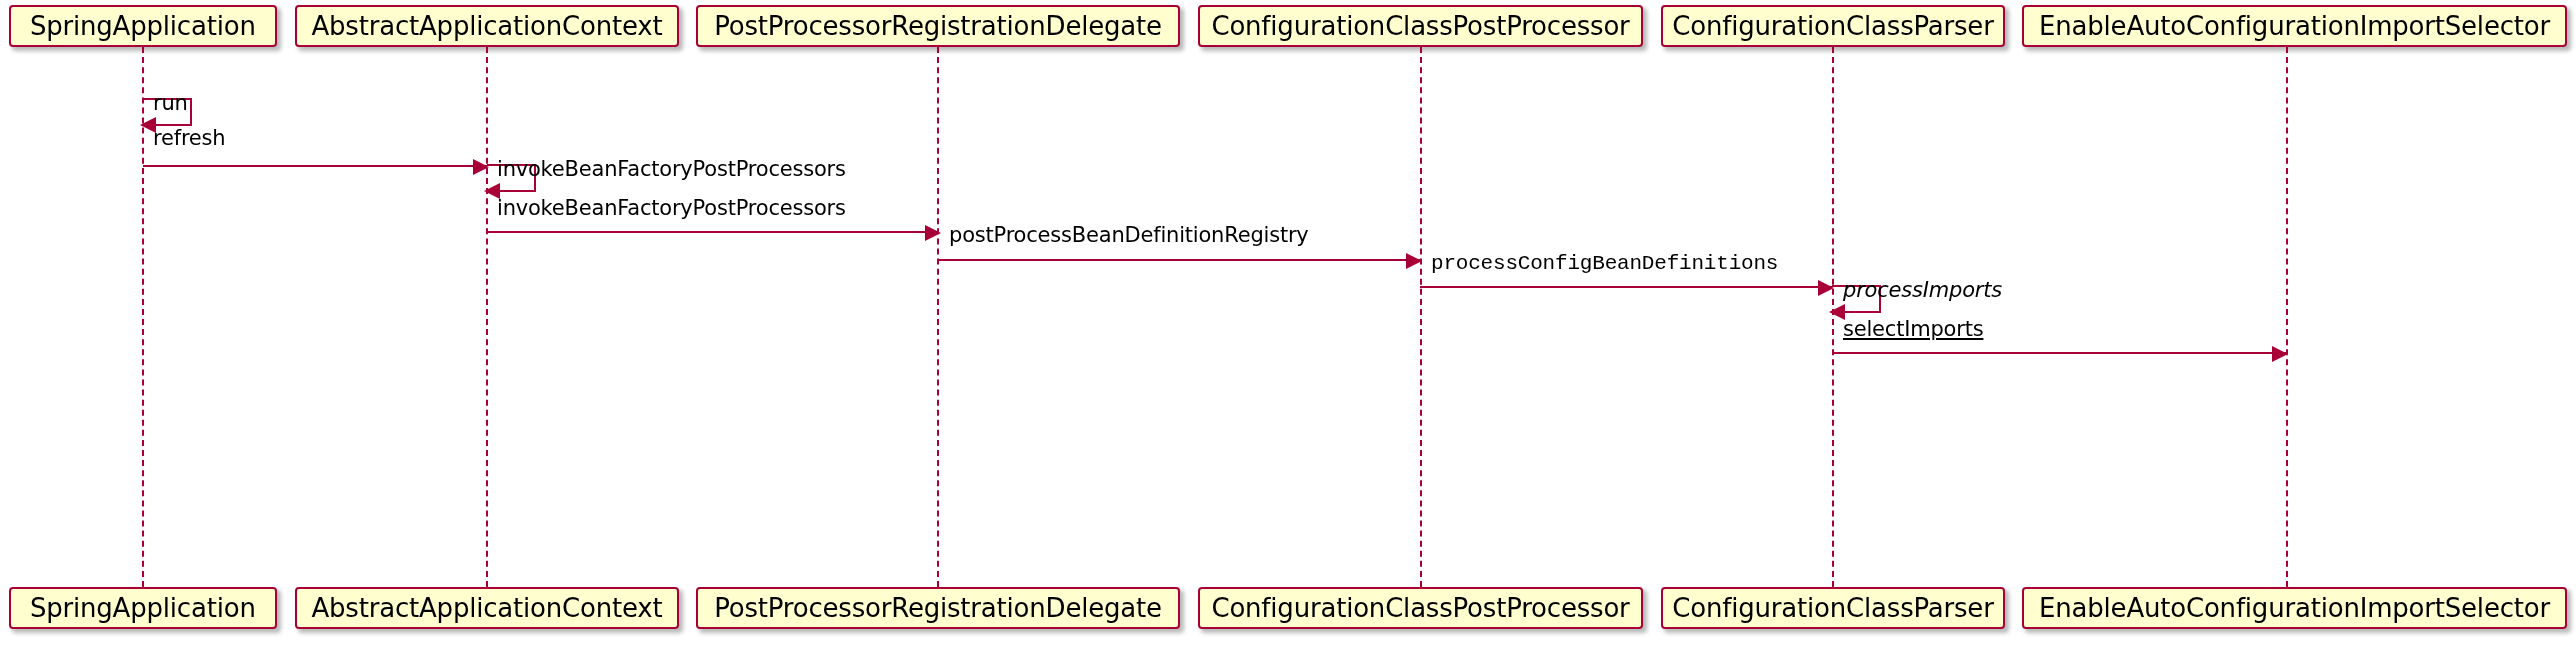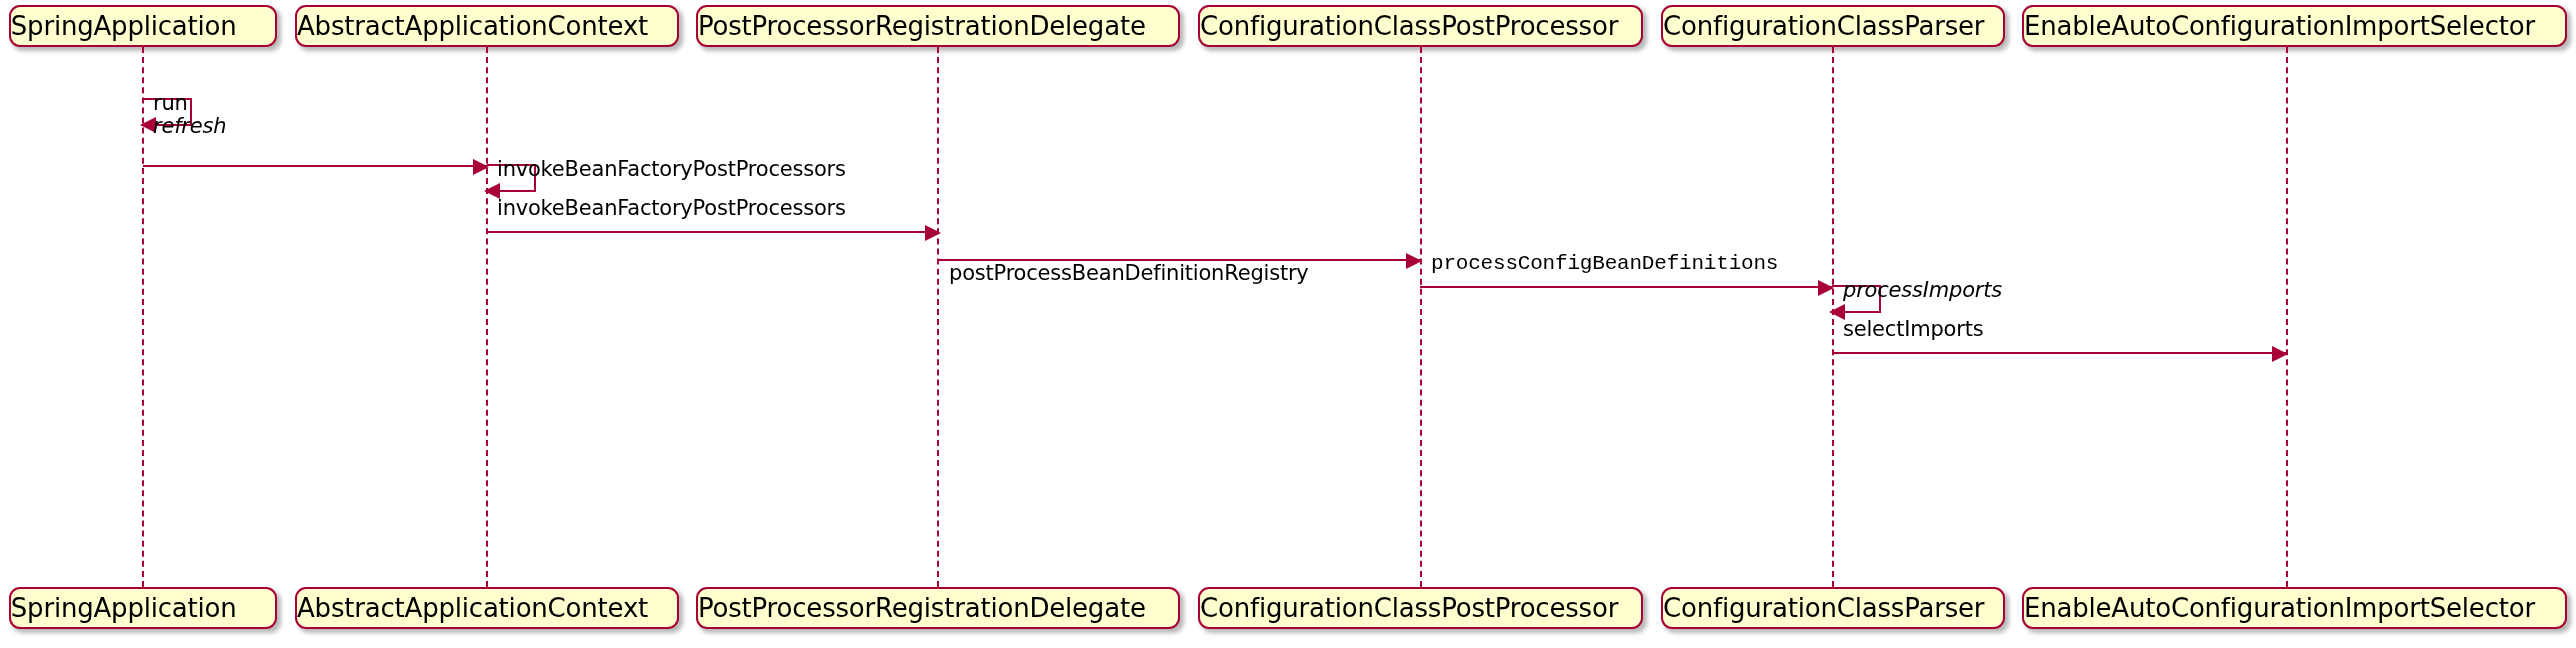--- a/index.html
+++ b/index.html
@@ -23,23 +23,24 @@
   .participant {
     position: absolute;
     box-sizing: border-box;
     background: #FEFECE;
     border: 2.6px solid #A80036;
     color: #000000;
     font-size: 26px;
     line-height: 1;
     display: flex;
     align-items: center;
+    justify-content: center;
     white-space: nowrap;
     box-shadow: 3.5px 3.5px 4.4px rgba(0,0,0,0.28);
-    border-radius: 11px;
+    border-radius: 4px;
     letter-spacing: -0.2px;
   }
 
   
   .lifeline {
     position: absolute;
     width: 0;
     border-left: 2.6px dashed #A80036;
   }
 
@@ -126,45 +127,45 @@
     </div>
 
   <div id="messages">
       <div class="selfmsg" style="left: 143px; top: 98px; width: 49px; height: 28px;">
         <span class="head"></span>
       </div>
       <div class="msg-label" style="left: 153px; top: 93px;">run</div>
       <div class="msg to-right" style="left: 143px; top: 165px; width: 344px;">
         <span class="head"></span>
       </div>
-      <div class="msg-label" style="left: 153px; top: 116px; font-style: italic;">refresh</div>
+      <div class="msg-label" style="left: 153px; top: 128px;">refresh</div>
       <div class="selfmsg" style="left: 487px; top: 164px; width: 49px; height: 28px;">
         <span class="head"></span>
       </div>
       <div class="msg-label" style="left: 497px; top: 159px;">invokeBeanFactoryPostProcessors</div>
       <div class="msg to-right" style="left: 487px; top: 231px; width: 452px;">
         <span class="head"></span>
       </div>
       <div class="msg-label" style="left: 497px; top: 198px;">invokeBeanFactoryPostProcessors</div>
       <div class="msg to-right" style="left: 938px; top: 259px; width: 482px;">
         <span class="head"></span>
       </div>
-      <div class="msg-label" style="left: 949px; top: 225px; margin-top: 38px;">postProcessBeanDefinitionRegistry</div>
+      <div class="msg-label" style="left: 949px; top: 225px;">postProcessBeanDefinitionRegistry</div>
       <div class="msg to-right" style="left: 1420px; top: 286px; width: 412px;">
         <span class="head"></span>
       </div>
       <div class="msg-label" style="left: 1431px; top: 253px; font-family: Liberation Mono, monospace;">processConfigBeanDefinitions</div>
       <div class="selfmsg" style="left: 1832px; top: 285px; width: 49px; height: 28px;">
         <span class="head"></span>
       </div>
       <div class="msg-label" style="left: 1843px; top: 280px; font-style: italic;">processImports</div>
       <div class="msg to-right" style="left: 1832px; top: 352px; width: 454px;">
         <span class="head"></span>
       </div>
-      <div class="msg-label" style="left: 1843px; top: 319px;">selectImports</div>
+      <div class="msg-label" style="left: 1843px; top: 319px; text-decoration: underline;">selectImports</div>
     </div>
 
   <div id="bottom-participants">
       <div class="participant" style="left: 8.8px; width: 268px; top: 587px; height: 42px;">
         <span>SpringApplication</span>
       </div>
       <div class="participant" style="left: 295px; width: 384px; top: 587px; height: 42px;">
         <span>AbstractApplicationContext</span>
       </div>
       <div class="participant" style="left: 696px; width: 484px; top: 587px; height: 42px;">

